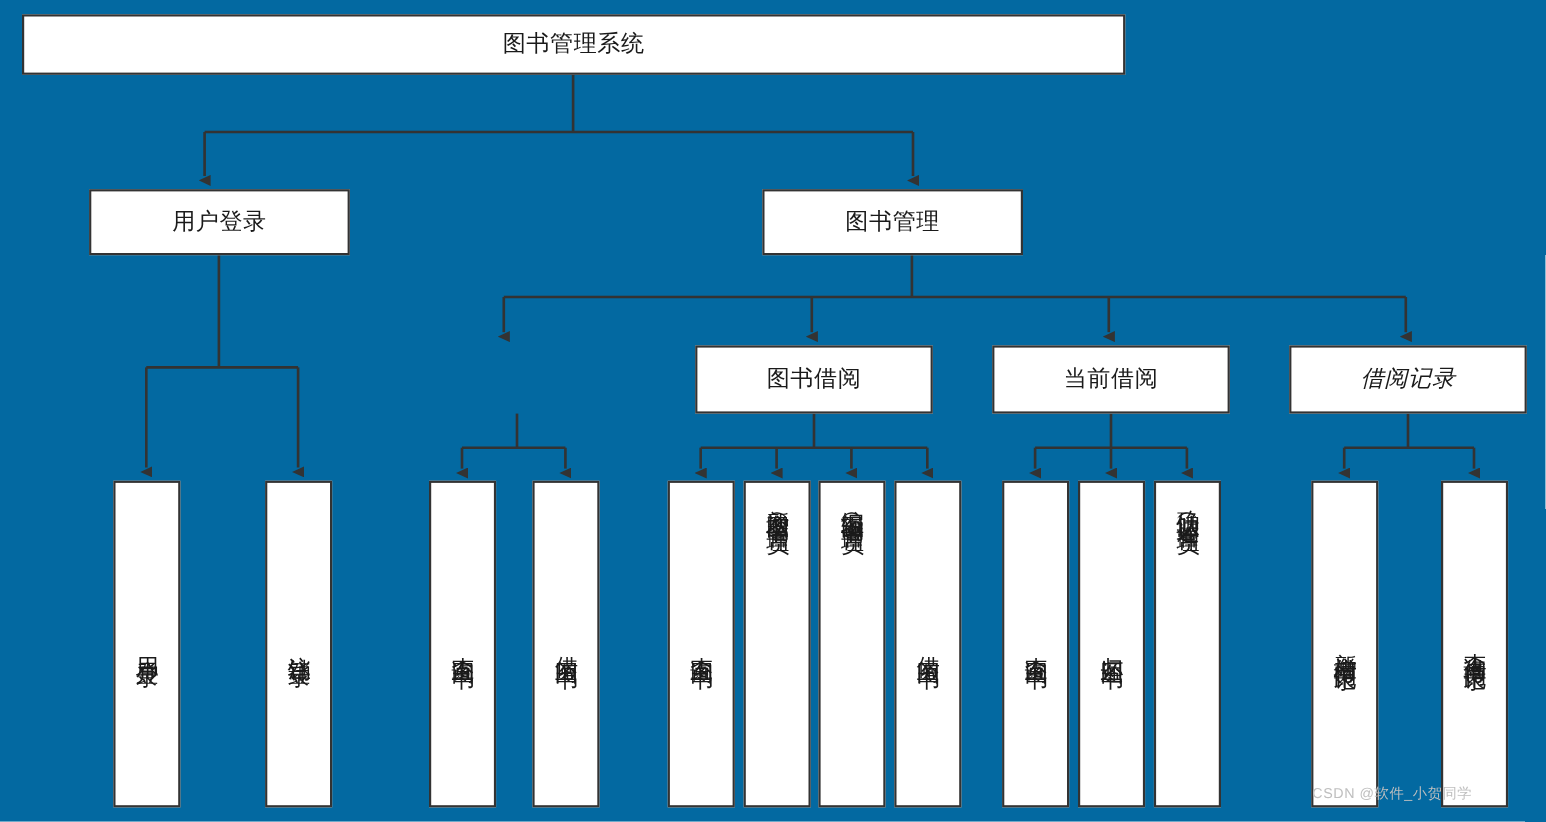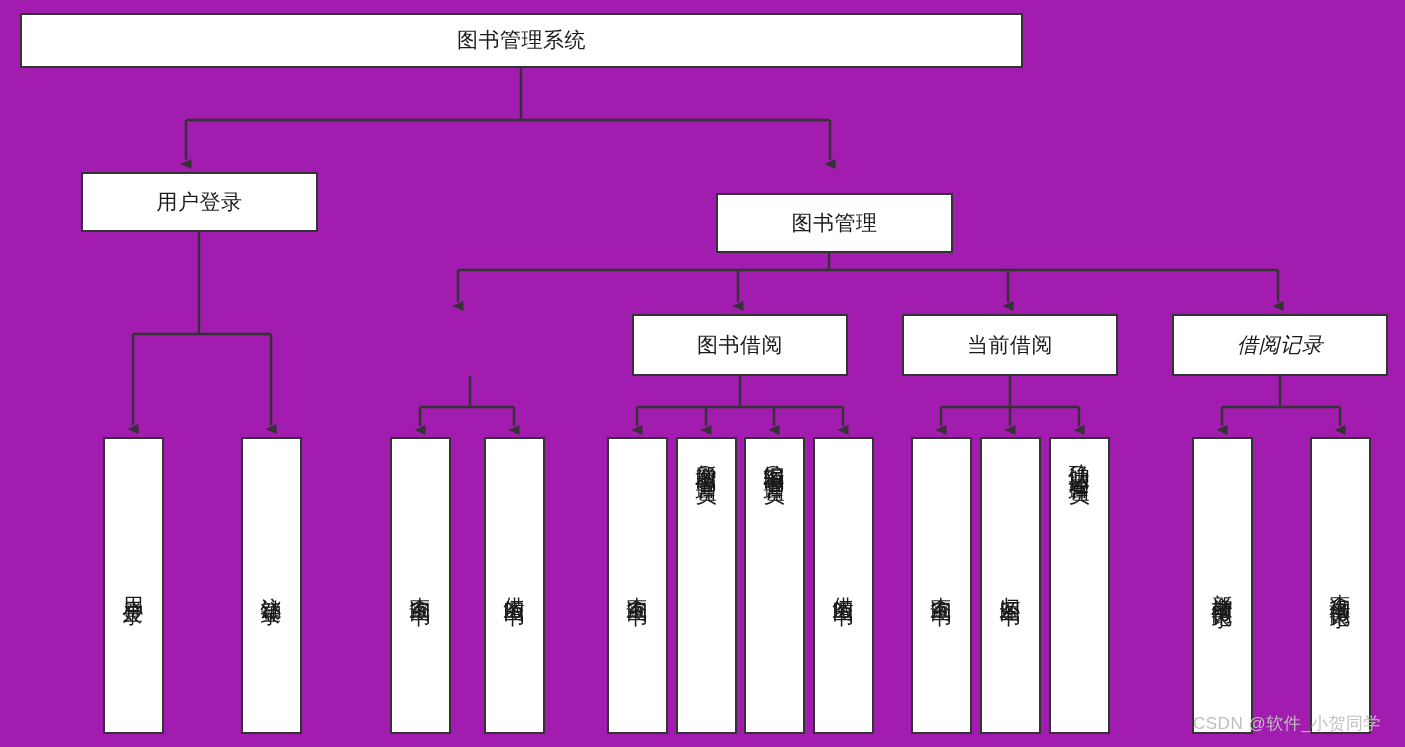--- a/index.html
+++ b/index.html
@@ -8,21 +8,21 @@
     padding: 0;
     background: #ffffff;
   }
   body {
     font-family: "Liberation Sans", "DejaVu Sans", sans-serif;
   }
   #canvas {
     position: relative;
     width: 1405px;
     height: 747px;
-    background: #a21caf;
+    background: #0369a1;
     overflow: hidden;
   }
   #edges {
     position: absolute;
     left: 0;
     top: 0;
     width: 1405px;
     height: 747px;
     pointer-events: none;
   }
@@ -55,21 +55,21 @@
     writing-mode: vertical-rl;
     text-orientation: upright;
     letter-spacing: 3px;
     line-height: 1;
     display: block;
     text-align: left;
   }
   .watermark {
     position: absolute;
     color: #bfbfbf;
-    font-size: 17px;
+    font-size: 13px;
     white-space: nowrap;
     letter-spacing: 0.5px;
   }
 </style>
 </head>
 <body>
 
 <div id="canvas">
 
   <svg id="edges" viewBox="0 0 1405 747" width="1405" height="747" xmlns="http://www.w3.org/2000/svg">
@@ -122,21 +122,21 @@
     </g>
   </svg>
 
   <div class="node root horiz" style="left:20px; top:13px; width:1003px; height:55px;">
     <span>图书管理系统</span>
   </div>
 
   <div class="node horiz" style="left:81px; top:172px; width:237px; height:60px;">
     <span>用户登录</span>
   </div>
-  <div class="node horiz" style="left:716px; top:172px; width:237px; height:60px;margin-top:21px;">
+  <div class="node horiz" style="left:693px; top:172px; width:237px; height:60px;">
     <span>图书管理</span>
   </div>
 
   <div class="node horiz" style="left:632px; top:314px; width:216px; height:62px;">
     <span>图书借阅</span>
   </div>
   <div class="node horiz" style="left:902px; top:314px; width:216px; height:62px;justify-content:center;">
     <span>当前借阅</span>
   </div>
   <div class="node horiz" style="left:1172px; top:314px; width:216px; height:62px;font-style:italic;">

